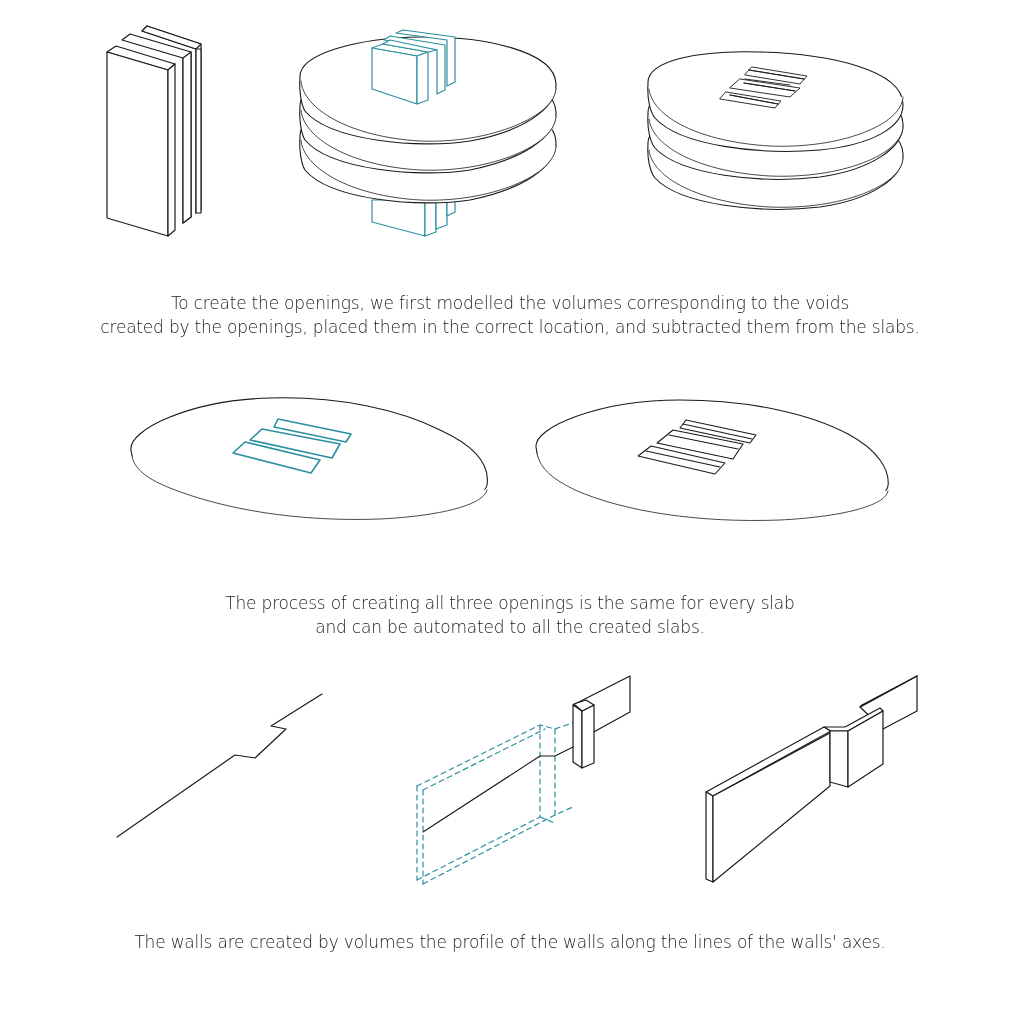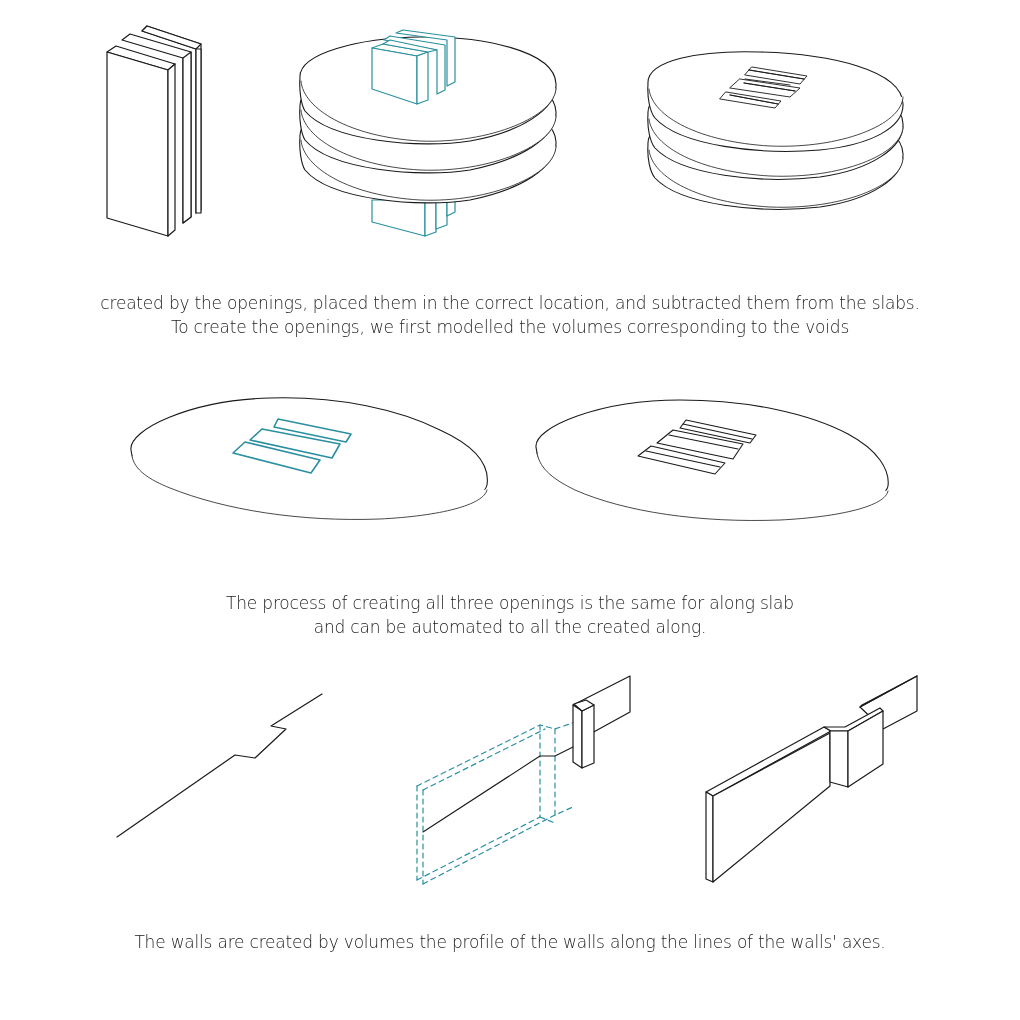--- a/index.html
+++ b/index.html
@@ -141,24 +141,24 @@
     <polygon points="706,792 824,727 831,731 713,796"></polygon>
     <polygon points="706,792 713,796 713,882 706,879"></polygon>
     <polygon points="713,796 830,733 830,786 713,882"></polygon>
     <polygon points="824,727 845,727 880,708 883,711 848,731 831,731"></polygon>
     <polygon points="830,731 848,731 848,787 830,782"></polygon>
     <polygon points="848,731 883,711 883,764 848,787"></polygon>
   </g>
 </svg>
 
 <div class="caption" id="cap1">
+  <span>To create the openings, we first modelled the volumes corresponding to the voids</span>
   <span>created by the openings, placed them in the correct location, and subtracted them from the slabs.</span>
-  <span>To create the openings, we first modelled the volumes corresponding to the voids</span>
 </div>
 
 <div class="caption" id="cap2">
-  <span>The process of creating all three openings is the same for along slab</span>
-  <span>and can be automated to all the created along.</span>
+  <span>The process of creating all three openings is the same for every slab</span>
+  <span>and can be automated to all the created slabs.</span>
 </div>
 
 <div class="caption" id="cap3">
   <span>The walls are created by volumes the profile of the walls along the lines of the walls' axes.</span>
 </div>
 
 </body></html>

